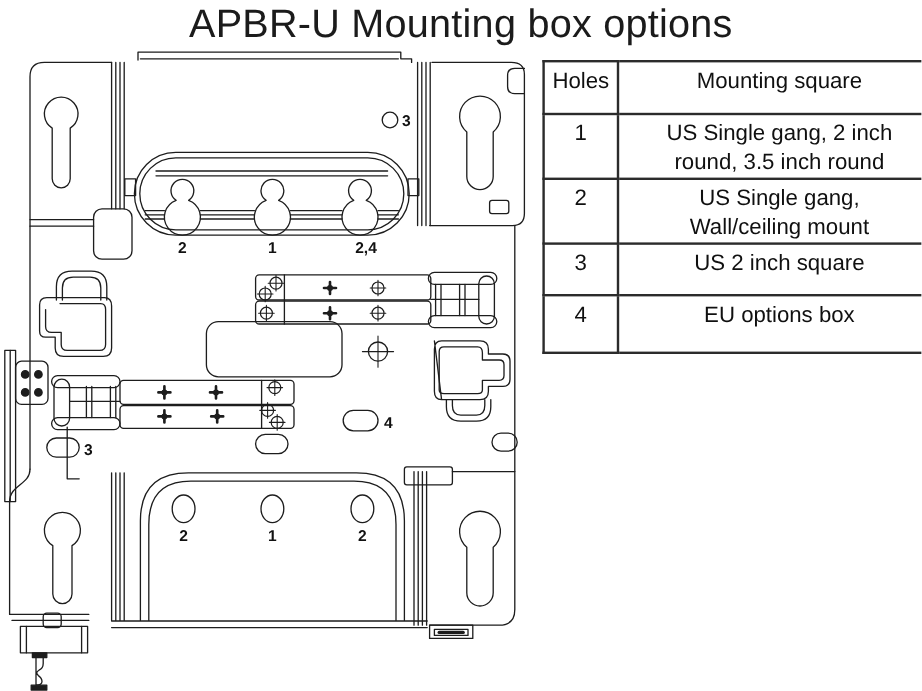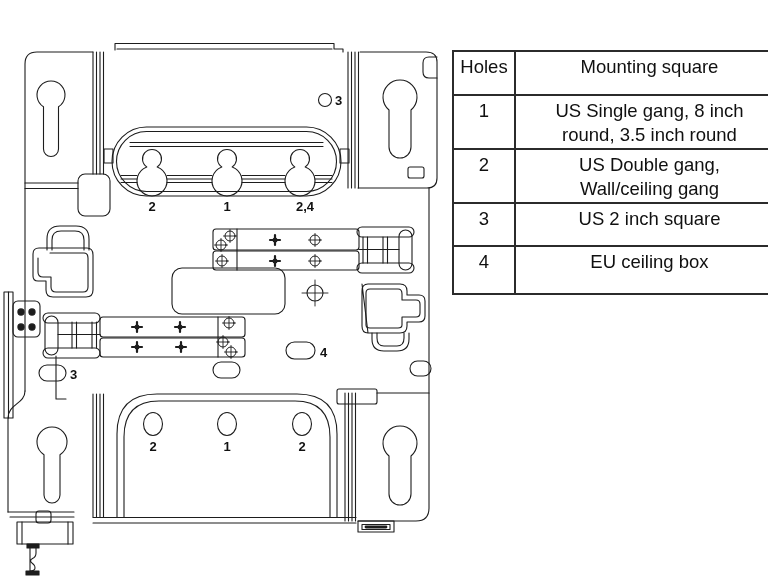--- a/index.html
+++ b/index.html
@@ -18,20 +18,21 @@
   .rh{height:44px;} .r1{height:47px;} .r2{height:49px;} .r3{height:43px;} .r4{height:48px;}
   
   .diagram{position:absolute;left:0;top:0;}
   .lbl{font-family:"Liberation Sans",sans-serif;font-size:13px;font-weight:700;fill:#111;}
 </style>
 </head>
 <body>
 
 <div class="page">
 
+  <div class="title">APBR-U Mounting box options</div>
 
   <svg class="diagram" width="768" height="576" viewBox="0 0 768 576">
     <defs>
       <g id="sp">
         <path d="M-5,0 H5 M0,-5 V5" stroke="#1d1d1d" stroke-width="2.2" fill="none"></path>
         <circle cx="0" cy="0" r="2.5" fill="#1d1d1d" stroke="none"></circle>
       </g>
       <g id="sc">
         <circle r="5" fill="none" stroke="#1d1d1d" stroke-width="1"></circle>
         <path d="M-6.5,0 H6.5 M0,-6.5 V6.5" stroke="#1d1d1d" stroke-width="0.9" fill="none"></path>
@@ -194,37 +195,37 @@
 
   <table class="spec-table">
     <tbody>
         <tr class="rh">
       <th class="col-hole">Holes</th>
       <th>Mounting square</th>
     </tr>
     <tr class="r1">
       <td>1</td>
       <td>
-        <div class="opt-inner">US Single gang, 8 inch round, 3.5 inch round</div>
+        <div class="opt-inner">US Single gang, 2 inch round, 3.5 inch round</div>
       </td>
     </tr>
     <tr class="r2">
       <td>2</td>
       <td>
-        <div class="opt-inner">US Double gang, Wall/ceiling gang</div>
+        <div class="opt-inner">US Single gang, Wall/ceiling mount</div>
       </td>
     </tr>
     <tr class="r3">
       <td>3</td>
       <td>
         <div class="opt-inner">US 2 inch square</div>
       </td>
     </tr>
     <tr class="r4">
       <td>4</td>
       <td>
-        <div class="opt-inner">EU ceiling box</div>
+        <div class="opt-inner">EU options box</div>
       </td>
     </tr>
   </tbody>
     </table>
 
 </div>
 
 </body></html>

